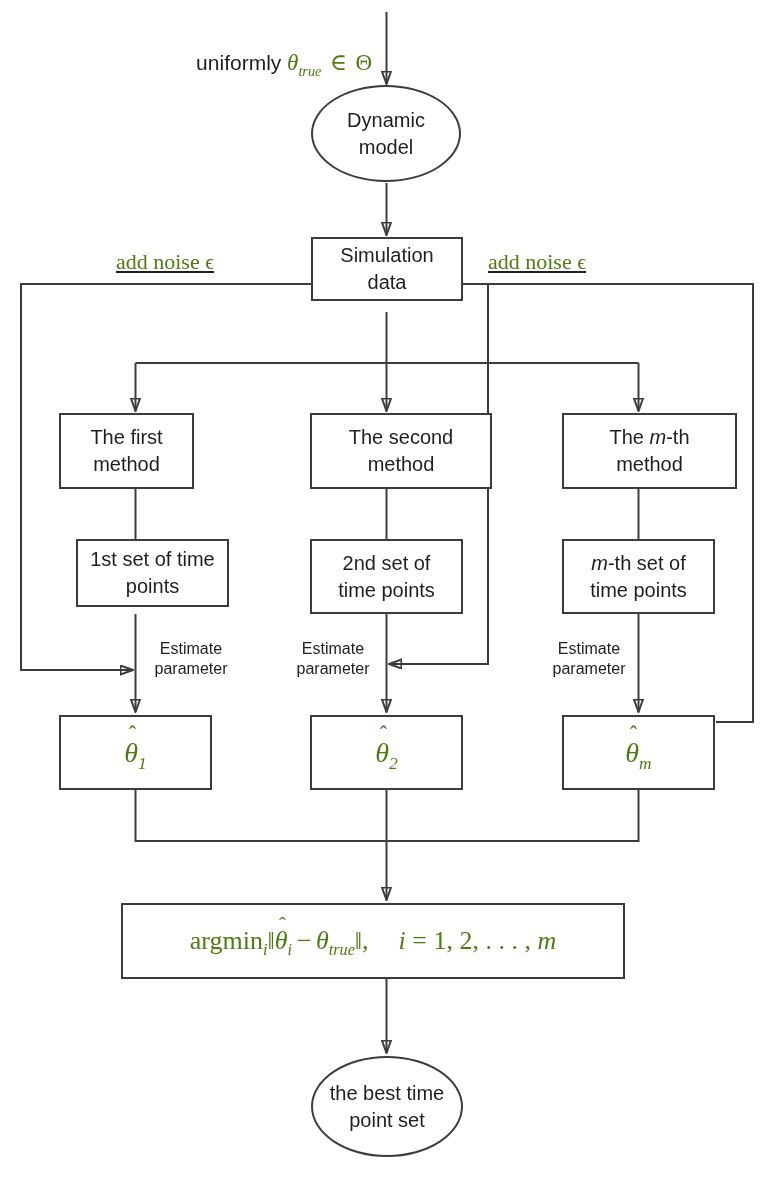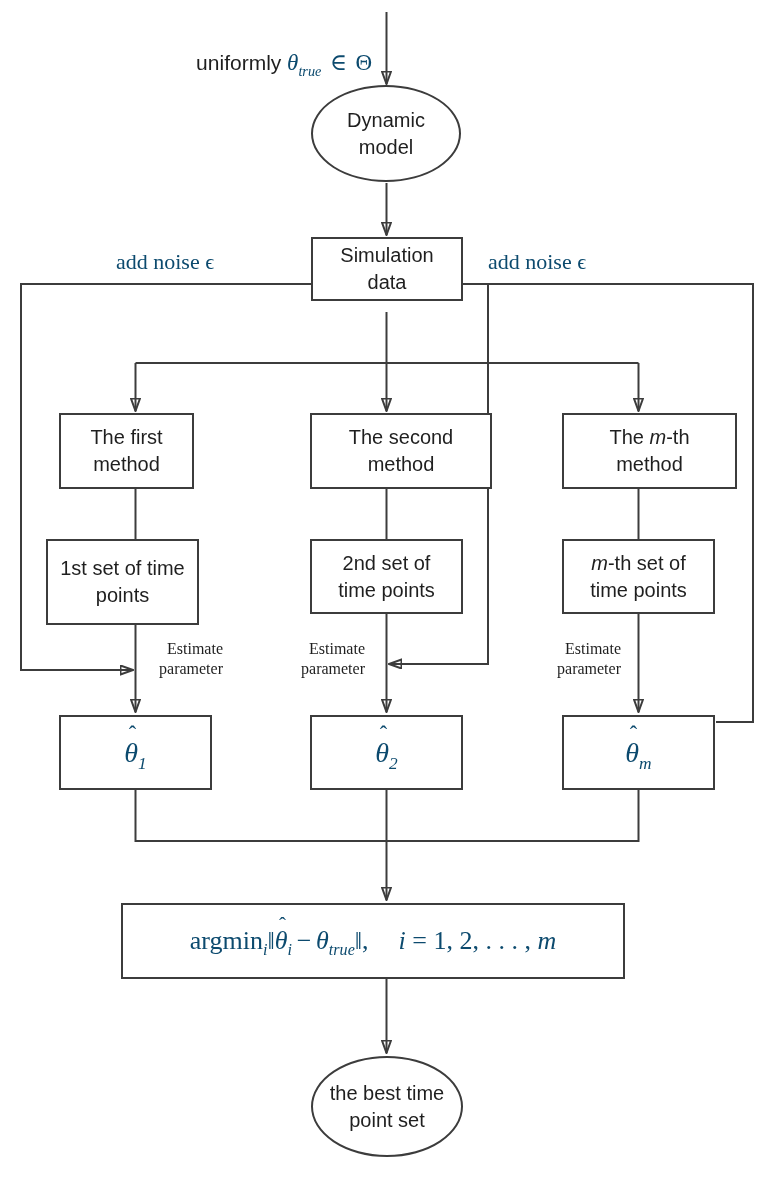--- a/index.html
+++ b/index.html
@@ -11,37 +11,37 @@
   svg.wires path{fill:none;stroke:var(--stroke,#3c3c3c);stroke-width:2;}
   .node{
     position:absolute;z-index:1;box-sizing:border-box;background:#ffffff;
     border:2px solid var(--stroke,#3c3c3c);
     display:flex;align-items:center;justify-content:center;text-align:center;
     font-size:20px;line-height:1.33;color:var(--text,#1f1f1f);
   }
   .ellipse{border-radius:50%;}
   .lines .ln{display:block;}
   .lbl{position:absolute;z-index:2;white-space:nowrap;}
-  .center-anchor{transform:translate(-50%,-50%);}
-  .math{font-family:"Liberation Serif","DejaVu Serif","DejaVu Sans",serif;color:#0c4a6e;}
+  .center-anchor{transform:translate(-50%,-50%);text-decoration:underline;}
+  .math{font-family:"Liberation Serif","DejaVu Serif","DejaVu Sans",serif;color:#4d7c0f;}
   .it{font-style:italic;}
   .rm{font-style:normal;}
   i.mi{font-style:italic;}
   sub{font-size:0.62em;line-height:0;}
   .th{position:relative;display:inline-block;}
   .th .hat{
     position:absolute;left:50%;top:-0.42em;transform:translateX(-32%);
     font-style:normal;font-size:0.8em;line-height:1;
   }
   .uniform-lbl{right:396px;top:64px;transform:translateY(-55%);font-size:21px;}
   .uniform-lbl .mlbl{font-size:23px;margin-left:0.25em;}
   .noise-lbl{font-size:22px;}
   .est-lbl{
-    z-index:2;position:absolute;text-align:right;font-size:16px;line-height:1.28;
-    white-space:nowrap;transform:translate(-50%,-50%);font-family:Liberation Serif, serif;
+    z-index:2;position:absolute;text-align:center;font-size:16px;line-height:1.28;
+    white-space:nowrap;transform:translate(-50%,-50%);
   }
   .theta-node .math{font-size:28px;}
   .argmin-box .f{font-size:26px;white-space:nowrap;}
   .op{margin:0 0.18em;}
   .gap{margin-left:1.15em;}
   .sp{margin:0 0.12em;}
 </style>
 </head>
 <body>
 
@@ -111,21 +111,21 @@
       <span class="ln">method</span>
     </div>
   </div>
   <div class="node" style="left:562px;top:413px;width:175px;height:76px">
     <div class="lines">
       <span class="ln"><span>The </span><i class="mi">m</i><span>-th</span></span>
       <span class="ln">method</span>
     </div>
   </div>
 
-  <div class="node" style="left:46px;top:539px;width:153px;height:86px">
+  <div class="node" style="left:76px;top:539px;width:153px;height:68px">
     <div class="lines">
       <span class="ln"><span>1st set of time</span><i class="mi"></i><span></span></span>
       <span class="ln">points</span>
     </div>
   </div>
   <div class="node" style="left:310px;top:539px;width:153px;height:75px">
     <div class="lines">
       <span class="ln"><span>2nd set of</span><i class="mi"></i><span></span></span>
       <span class="ln">time points</span>
     </div>

